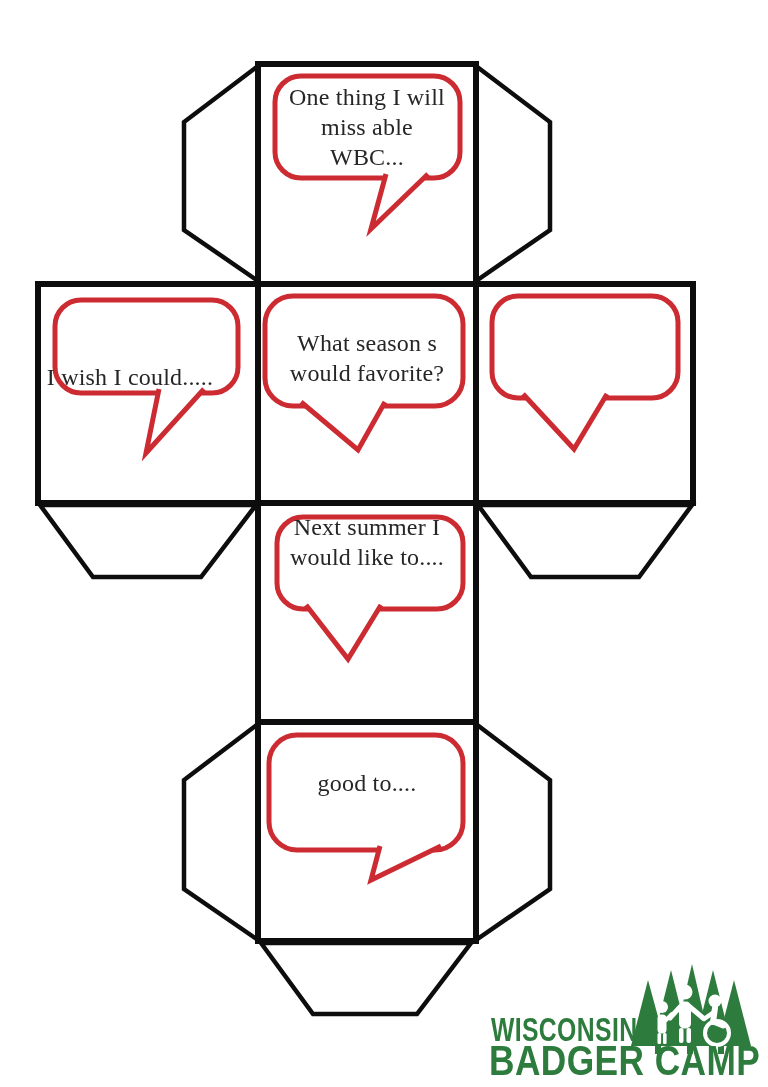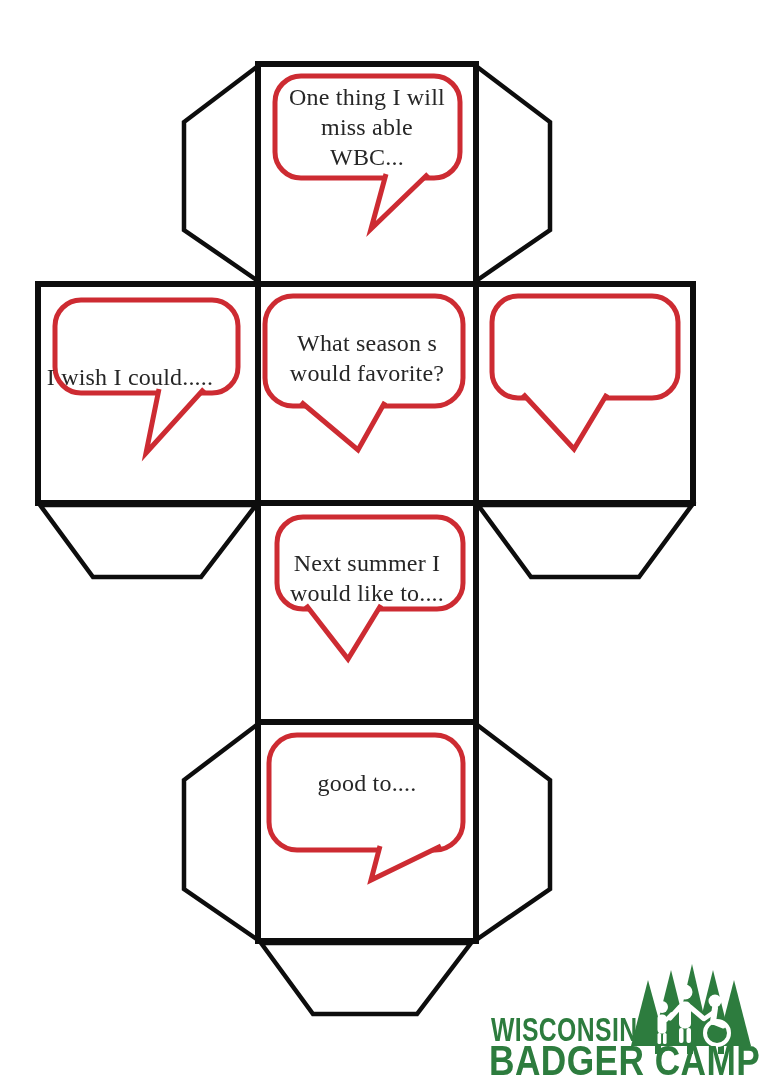--- a/index.html
+++ b/index.html
@@ -135,21 +135,21 @@
   <div class="bubble-text" style="left:20px;top:330px;width:220px;margin-top:32px;">
     <div>I wish I could.....</div>
   </div>
 
   <div class="bubble-text" style="left:258px;top:328px;width:218px;">
     <div>What season s</div>
     <div>would favorite?</div>
   </div>
 
 
-  <div class="bubble-text" style="left:258px;top:548px;width:218px;">
+  <div class="bubble-text" style="left:258px;top:512px;width:218px;">
     <div>Next summer I</div>
     <div>would like to....</div>
   </div>
 
   <div class="bubble-text" style="left:258px;top:768px;width:218px;">
     <div>good to....</div>
   </div>
 
   <div class="logo-text logo-line1">WISCONSIN</div>
   <div class="logo-text logo-line2">BADGER CAMP</div>

